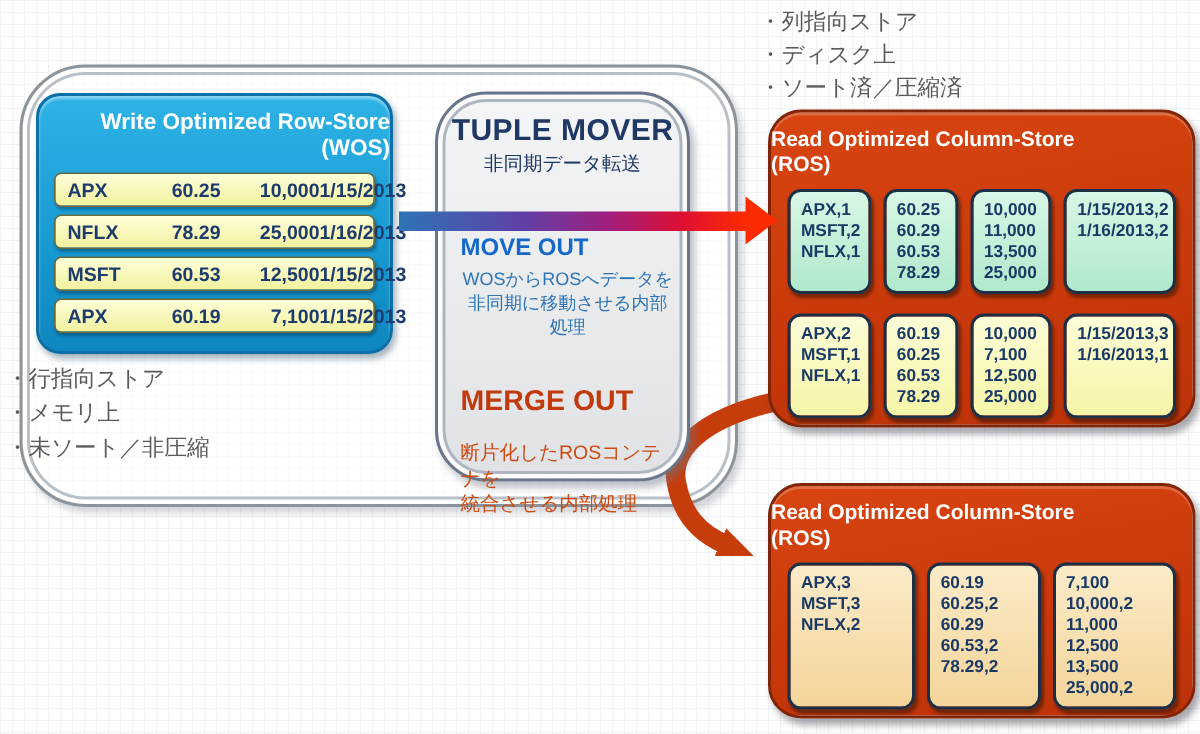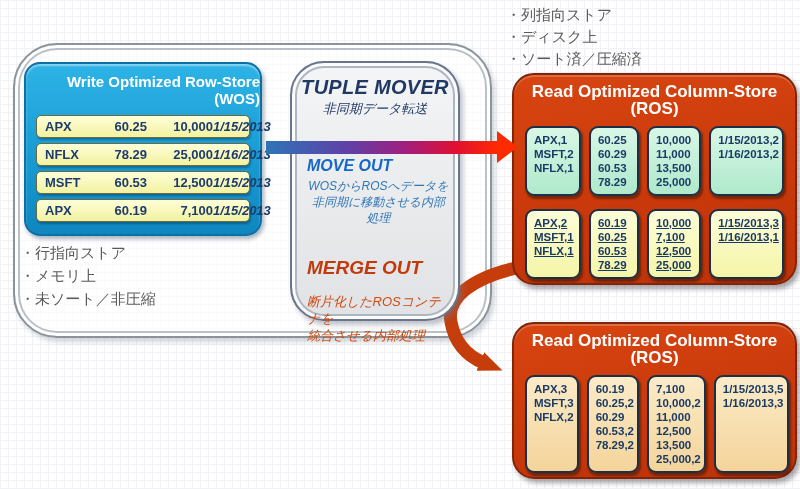--- a/index.html
+++ b/index.html
@@ -9,21 +9,21 @@
   .canvas {
     position:relative; width:800px; height:489px; background:#ffffff;
     background-image:
       linear-gradient(#f1f2f5 1px, transparent 1px),
       linear-gradient(90deg, #f1f2f5 1px, transparent 1px);
     background-size:8px 8px;
   }
 
   .note-list { position:absolute; color:#5a5a5a; font-size:15px; line-height:22px; }
   #right-notes { left:506px; top:4px; }
-  #left-notes  { left:20px;  top:241px; line-height:23px; }
+  #left-notes  { left:4px;  top:241px; line-height:23px; }
 
   
   .outer-box {
     position:absolute; left:13px; top:43px; width:479px; height:295px;
     border-radius:44px; background:rgba(255,255,255,.62);
     border:2px solid #8b949b;
     box-shadow: inset 0 0 0 3px #ffffff, inset 0 0 0 5px #b9c0c7,
                 3px 4px 5px rgba(125,135,150,.35);
     z-index:0;
   }
@@ -45,32 +45,31 @@
     background:linear-gradient(180deg,#fefed8,#f2f2a0);
     border:1px solid #6a6a3f;
     box-shadow:1px 2px 2px rgba(0,30,60,.35);
     display:grid; grid-template-columns:46px 56px 66px 1fr;
     align-items:center; padding:0 8px;
     font-weight:bold; font-size:13px; color:#1d3b6d;
   }
   .wos-row span:nth-child(1){ justify-self:start; }
   .wos-row span:nth-child(2){ justify-self:end; }
   .wos-row span:nth-child(3){ justify-self:end; }
-  .wos-row span:nth-child(4){ justify-self:end; padding-right:24px;font-style:italic; }
+  .wos-row span:nth-child(4){ justify-self:end; padding-right:24px; }
 
   
   .tm-box {
     position:absolute; left:290px; top:61px; width:170px; height:260px;
     border-radius:34px;
     background:linear-gradient(180deg,#f4f5f6,#e1e2e5);
     border:2px solid #69758a;
     box-shadow: inset 0 0 0 3px #fbfbfc, inset 0 0 0 5px #aeb6c2,
                 3px 4px 5px rgba(110,120,135,.45);
     z-index:2;
-    font-style:italic;
   }
   .tm-title { margin-top:13px; text-align:center; color:#1f3864; font-weight:bold;
               font-size:20px; letter-spacing:.3px; }
   .tm-sub   { margin-top:1px; text-align:center; color:#1f3864; font-size:13px; }
   .tm-moveout  { margin:39px 8px 0 15px; }
   .tm-mergeout { margin:31px 8px 0 15px; }
   .moveout-label  { color:#1568c8; font-weight:bold; font-size:16px; }
   .moveout-desc   { margin-top:3px; color:#2e75b6; font-size:12px; line-height:16px; white-space:pre-line;text-align:center; }
   .mergeout-label { color:#c23a0c; font-weight:bold; font-size:19px; }
   .mergeout-desc  { margin-top:14px; color:#ce4a10; font-size:13px; line-height:17px; white-space:pre-line; }
@@ -88,34 +87,34 @@
   
   .ros-box {
     position:absolute; left:512px; width:285px; border-radius:22px;
     background:linear-gradient(170deg,#d84511 0%, #c8380a 60%, #bc3208 100%);
     border:2px solid #802508;
     box-shadow: inset 0 2px 0 rgba(255,255,255,.22), 3px 4px 5px rgba(60,60,70,.45);
     z-index:2;
   }
   #ros-top    { top:73px;  height:212px; }
   #ros-bottom { top:322px; height:157px; }
-  .ros-title { margin-top:9px; text-align:center; color:#ffffff; font-weight:bold;
-               font-size:17px; line-height:16.5px; }
+  .ros-title { margin-top:9px; text-align:left; color:#ffffff; font-weight:bold;
+               font-size:14px; line-height:16.5px; }
   .cell-row { display:flex; gap:8px; padding:0 11px; margin-top:9px; align-items:stretch; }
   .cell-row.second { margin-top:13px; }
   .cell {
     border-radius:9px; border:2px solid #1c2f45;
     box-shadow:1.5px 2.5px 2px rgba(40,20,5,.5);
     padding:5px 3px 5px 7px;
     font-weight:bold; font-size:11.5px; line-height:14px; color:#1a3a66;
     white-space:pre-line;
   }
   .cell.c1 { flex:1.02; } .cell.c2 { flex:0.88; } .cell.c3 { flex:0.98; } .cell.c4 { flex:1.30; }
   .mint   { background:linear-gradient(180deg,#d9f7e6,#afe9cc); }
-  .yellow { background:linear-gradient(180deg,#fdfdd8,#f5f5a8);text-decoration:underline; }
+  .yellow { background:linear-gradient(180deg,#fdfdd8,#f5f5a8); }
   .peach  { background:linear-gradient(180deg,#fbebc8,#f4d49a); }
   #ros-bottom .cell { min-height:92px; }
 
   
   .swoosh { position:absolute; left:436px; top:252px; width:100px; height:130px; z-index:1; }
 </style>
 </head>
 <body>
 
 <div class="canvas">
@@ -244,18 +243,16 @@
 60.25,2
 60.29
 60.53,2
 78.29,2</div>
       <div class="cell c3 peach">7,100
 10,000,2
 11,000
 12,500
 13,500
 25,000,2</div>
-      <div class="cell c4 peach">1/15/2013,5
-1/16/2013,3</div>
     </div>
   </div>
 
 </div>
 
 </body></html>

